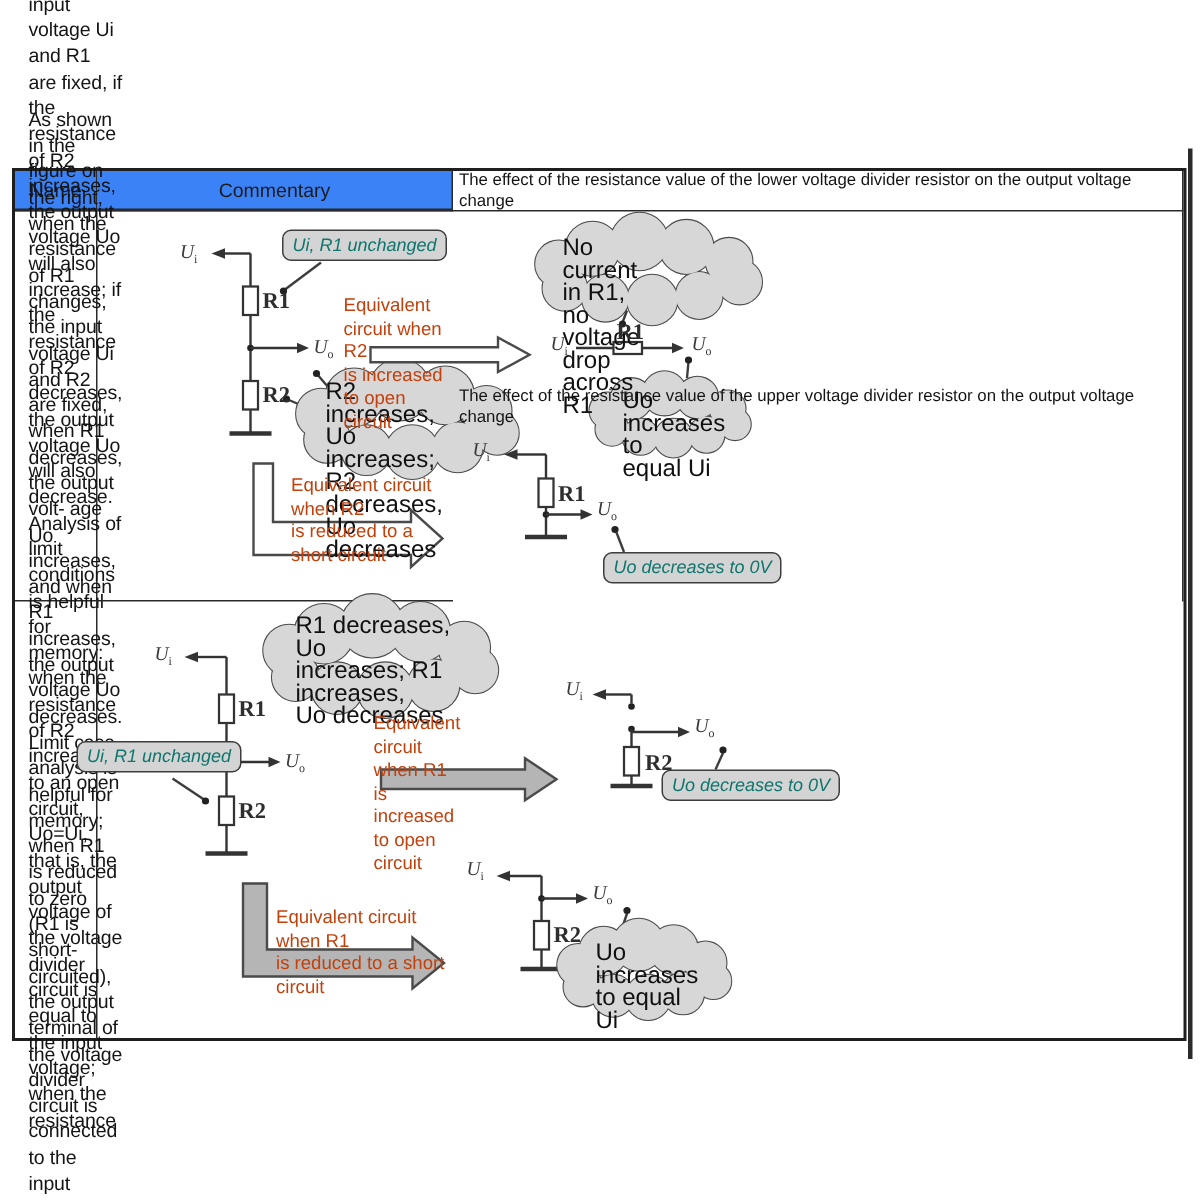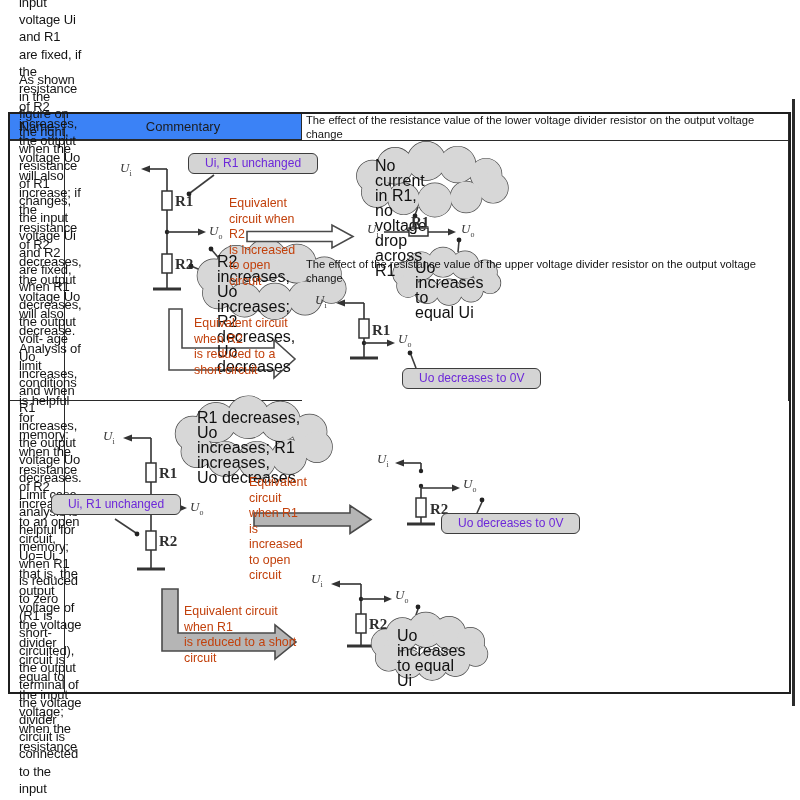--- a/index.html
+++ b/index.html
@@ -28,21 +28,21 @@
   .comm-cell{
     display:flex;align-items:center;
     font-size:13px;line-height:17.3px;padding:4px 7px 4px 9px;color:#141414;
     white-space:pre-line;letter-spacing:-0.1px;
   }
   .diag-cell{overflow:visible;}
   .diag{position:absolute;inset:0;overflow:visible;}
   .diag svg{position:absolute;left:0;top:0;overflow:visible;}
   .callout{
     position:absolute;background:#d4d4d4;border:1.6px solid #3d3d3d;border-radius:6px;
-    font-size:12px;line-height:1.1;padding:3px 16px;color:#6d28d9;white-space:nowrap;z-index:3;
+    font-size:12px;line-height:1.1;padding:3px 6px;color:#0f766e;white-space:nowrap;z-index:3;font-style:italic;
   }
   .cloud-text{
     position:absolute;font-size:16px;line-height:15px;white-space:pre-line;color:#101010;z-index:3;
   }
   .eq-text{
     position:absolute;font-size:12.4px;line-height:15.5px;white-space:pre-line;color:#c2410c;z-index:3;
   }
   .u-label{
     position:absolute;font-family:"Liberation Serif",serif;font-style:italic;
     font-size:13px;color:#3a3a3a;z-index:3;

